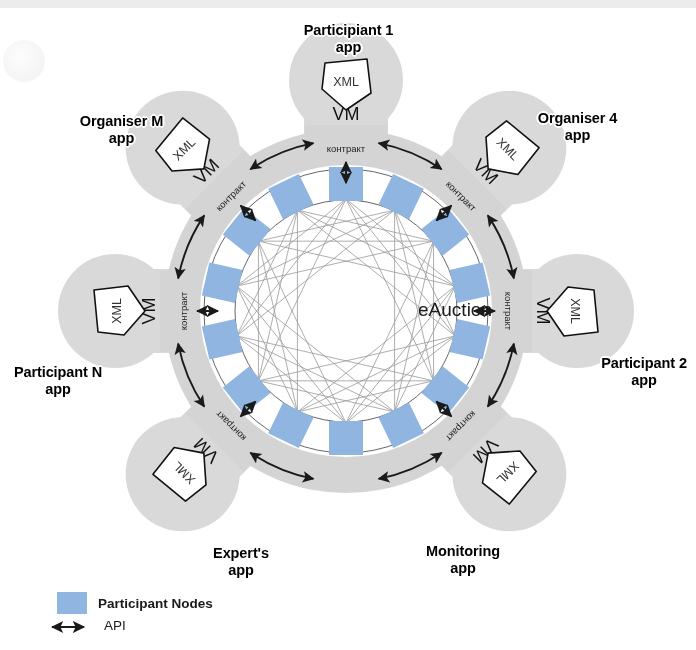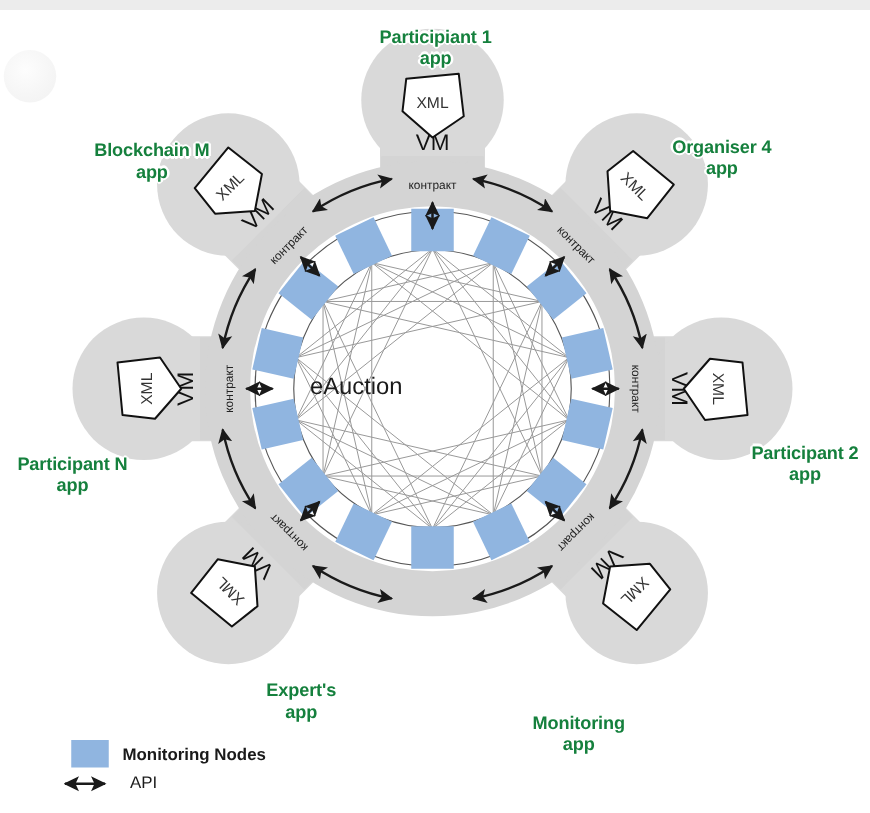--- a/index.html
+++ b/index.html
@@ -34,21 +34,21 @@
     background: radial-gradient(circle at 42% 38%, #fdfdfd 0%, #f6f6f6 55%, #f1f1f1 100%);
   }
   svg.diagram {
     position: absolute;
     left: 0; top: 0;
   }
   .label {
     position: absolute;
     font-weight: bold;
     font-size: 14.5px;
-    color: #15803d;
+    color: #000000;
     text-align: center;
     line-height: 1.18;
     letter-spacing: -0.1px;
     text-shadow:
       1px 0 0 #fff, -1px 0 0 #fff, 0 1px 0 #fff, 0 -1px 0 #fff,
       1px 1px 0 #fff, -1px -1px 0 #fff, 1px -1px 0 #fff, -1px 1px 0 #fff,
       2px 0 0 #fff, -2px 0 0 #fff, 0 2px 0 #fff, 0 -2px 0 #fff;
     white-space: pre-line;
     pointer-events: none;
   }
@@ -64,22 +64,23 @@
       1px 1px 0 #fff, -1px -1px 0 #fff, 1px -1px 0 #fff, -1px 1px 0 #fff;
   }
   .legend-swatch {
     position: absolute;
     width: 30px; height: 22px;
   }
   .center-title {
     position: absolute;
     font-size: 19px;
     color: #1a1a1a;
-    text-align: left;
+    text-align: right;
     width: 200px;
+    padding-left: 44px;
   }
 </style>
 </head>
 <body>
 
 <div id="canvas">
 
   <div class="top-strip"></div>
   <div class="ghost-circle"></div>
 
@@ -288,29 +289,29 @@
 
   <div class="label" style="left:276px; top:22px; width:145px;">Participiant 1
 app</div>
 
   <div class="label" style="left:510px; top:110px; width:135px;">Organiser 4
 app</div>
 
   <div class="label" style="left:585px; top:355px; width:118px; text-align:center;">Participant 2
 app</div>
 
-  <div class="label" style="left:400px; top:543px; width:126px;margin-top:28px;">Monitoring
+  <div class="label" style="left:400px; top:543px; width:126px;">Monitoring
 app</div>
 
   <div class="label" style="left:178px; top:545px; width:126px;">Expert's
 app</div>
 
   <div class="label" style="left:-7px; top:364px; width:130px; text-align:center;">Participant N
 app</div>
 
-  <div class="label" style="left:55px; top:113px; width:133px;">Blockchain M
+  <div class="label" style="left:55px; top:113px; width:133px;">Organiser M
 app</div>
 
   <div class="legend-swatch" style="left:57px; top:592px; background:#90b5e0;"></div>
-  <div class="legend-text bold" style="left:98px; top:596px;">Monitoring Nodes</div>
+  <div class="legend-text bold" style="left:98px; top:596px;">Participant Nodes</div>
   <div class="legend-text" style="left:104px; top:618px;">API</div>
 
 </div>
 
 </body></html>

